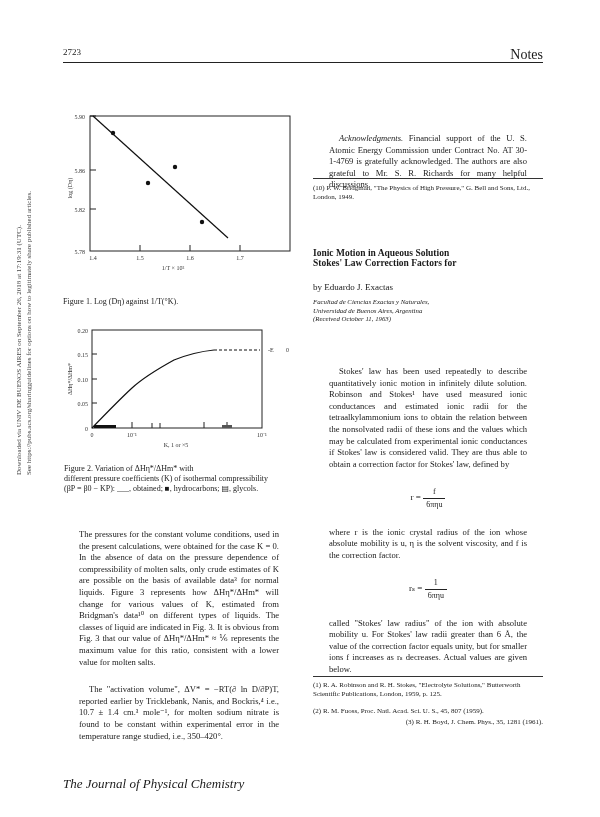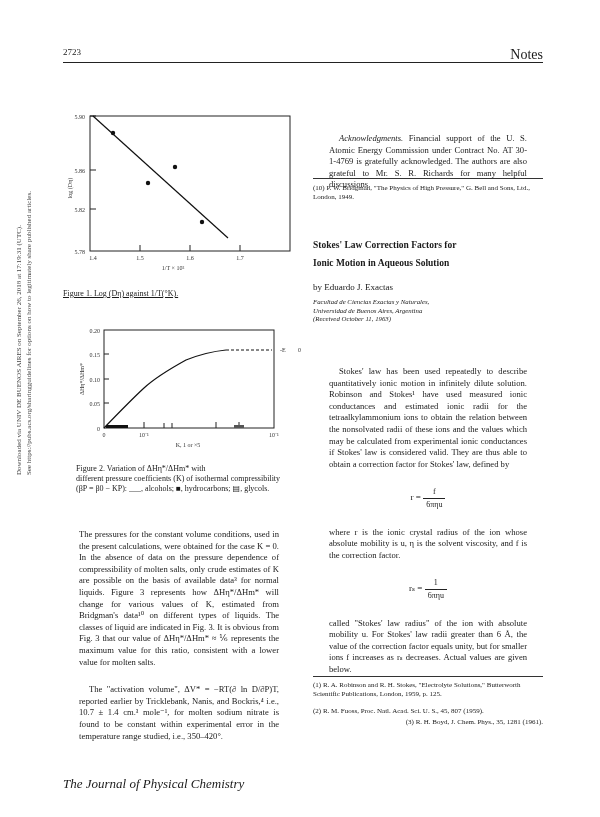--- a/index.html
+++ b/index.html
@@ -68,24 +68,24 @@
     <text x="110" y="162" font-size="6" text-anchor="middle" fill="#333">1/T × 10³</text>
     <text x="9" y="80" font-size="6" text-anchor="middle" fill="#333" transform="rotate(-90 9 80)">log (Dη)</text>
 
     <line x1="30" y1="8" x2="165" y2="130" stroke="#111" stroke-width="1.2"></line>
 
     <circle cx="50" cy="25" r="2.2" fill="#111"></circle>
     <circle cx="85" cy="75" r="2.2" fill="#111"></circle>
     <circle cx="112" cy="59" r="2.2" fill="#111"></circle>
     <circle cx="139" cy="114" r="2.2" fill="#111"></circle>
   </svg>
-  <div class="caption" style="margin-top:2px;text-decoration:underline;">Figure 1. Log (Dη) against 1/T(°K).</div>
+  <div class="caption" style="margin-top:10px;">Figure 1. Log (Dη) against 1/T(°K).</div>
 </div>
 
-<div class="abs" style="left:76px; top:325px; width:245px; height:175px;">
+<div class="abs" style="left:64px; top:325px; width:245px; height:175px;">
   <svg width="245" height="135" viewBox="0 0 245 135">
     <rect x="28" y="5" width="170" height="98" fill="none" stroke="#222" stroke-width="1"></rect>
 
     <line x1="28" y1="29" x2="33" y2="29" stroke="#222"></line>
     <line x1="28" y1="54" x2="33" y2="54" stroke="#222"></line>
     <line x1="28" y1="78" x2="33" y2="78" stroke="#222"></line>
     <text x="24" y="8" font-size="6" text-anchor="end" fill="#333">0.20</text>
     <text x="24" y="32" font-size="6" text-anchor="end" fill="#333">0.15</text>
     <text x="24" y="57" font-size="6" text-anchor="end" fill="#333">0.10</text>
     <text x="24" y="81" font-size="6" text-anchor="end" fill="#333">0.05</text>
@@ -106,39 +106,39 @@
     <text x="112" y="122" font-size="6" text-anchor="middle" fill="#333">K, 1 or ×5</text>
 
     <path d="M28,103 Q55,75 68,63 T110,35 Q130,27 150,25" fill="none" stroke="#111" stroke-width="1.2"></path>
     <path d="M150,25 L196,25" fill="none" stroke="#111" stroke-width="1" stroke-dasharray="3,2"></path>
     <text x="204" y="27" font-size="6" fill="#333">-E</text>
     <text x="222" y="27" font-size="6" fill="#333">0</text>
   </svg>
   <div class="caption">
     <div>Figure 2. Variation of ΔHη*/ΔHm* with</div>
     <div>different pressure coefficients (K) of isothermal compressibility</div>
-    <div>(βP = β0 − KP): ___, alcohols; ■, hydrocarbons; ▤, glycols.</div>
+    <div>(βP = β0 − KP): ___, obtained; ■, hydrocarbons; ▤, glycols.</div>
   </div>
 </div>
 
 <div class="abs col left-col" style="top:513px;">
   <p>The pressures for the constant volume conditions, used in the present calculations, were obtained for the case K = 0. In the absence of data on the pressure dependence of compressibility of molten salts, only crude estimates of K are possible on the basis of available data³ for normal liquids. Figure 3 represents how ΔHη*/ΔHm* will change for various values of K, estimated from Bridgman's data¹⁰ on different types of liquids. The classes of liquid are indicated in Fig. 3. It is obvious from Fig. 3 that our value of ΔHη*/ΔHm* ≈ ⅙ represents the maximum value for this ratio, consistent with a lower value for molten salts.</p>
   <p class="ind">The "activation volume", ΔV* = −RT(∂ ln D/∂P)T, reported earlier by Tricklebank, Nanis, and Bockris,⁴ i.e., 10.7 ± 1.4 cm.³ mole⁻¹, for molten sodium nitrate is found to be constant within experimental error in the temperature range studied, i.e., 350–420°.</p>
 </div>
 
 <div class="abs col right-col" style="top:117px;">
   <p class="ind"><i>Acknowledgments.</i>
   <span>Financial support of the U. S. Atomic Energy Commission under Contract No. AT 30-1-4769 is gratefully acknowledged. The authors are also grateful to Mr. S. R. Richards for many helpful discussions.</span></p>
 </div>
 <div class="abs footrule" style="left:313px; top:178px; width:230px;"></div>
 <div class="abs fn" style="left:313px; top:184px; width:230px;">(10) P. W. Bridgman, "The Physics of High Pressure," G. Bell and Sons, Ltd., London, 1949.</div>
 
 <div class="abs" style="left:313px; top:240px; width:230px;">
+  <div class="title" style="margin-top:8px;">Ionic Motion in Aqueous Solution</div>
   <div class="title">Stokes' Law Correction Factors for</div>
-  <div class="title" style="margin-top:8px;">Ionic Motion in Aqueous Solution</div>
   <div style="font-size:9px; margin-top:14px;">by Eduardo J. Exactas</div>
   <div class="affil" style="margin-top:6px;">
     <div>Facultad de Ciencias Exactas y Naturales,</div>
     <div>Universidad de Buenos Aires, Argentina</div>
     <div>(Received October 11, 1963)</div>
   </div>
 </div>
 
 <div class="abs col right-col" style="top:350px;">
   <p class="ind">Stokes' law has been used repeatedly to describe quantitatively ionic motion in infinitely dilute solution. Robinson and Stokes¹ have used measured ionic conductances and estimated ionic radii for the tetraalkylammonium ions to obtain the relation between the nonsolvated radii of these ions and the values which may be calculated from experimental ionic conductances if Stokes' law is considered valid. They are thus able to obtain a correction factor for Stokes' law, defined by</p>

